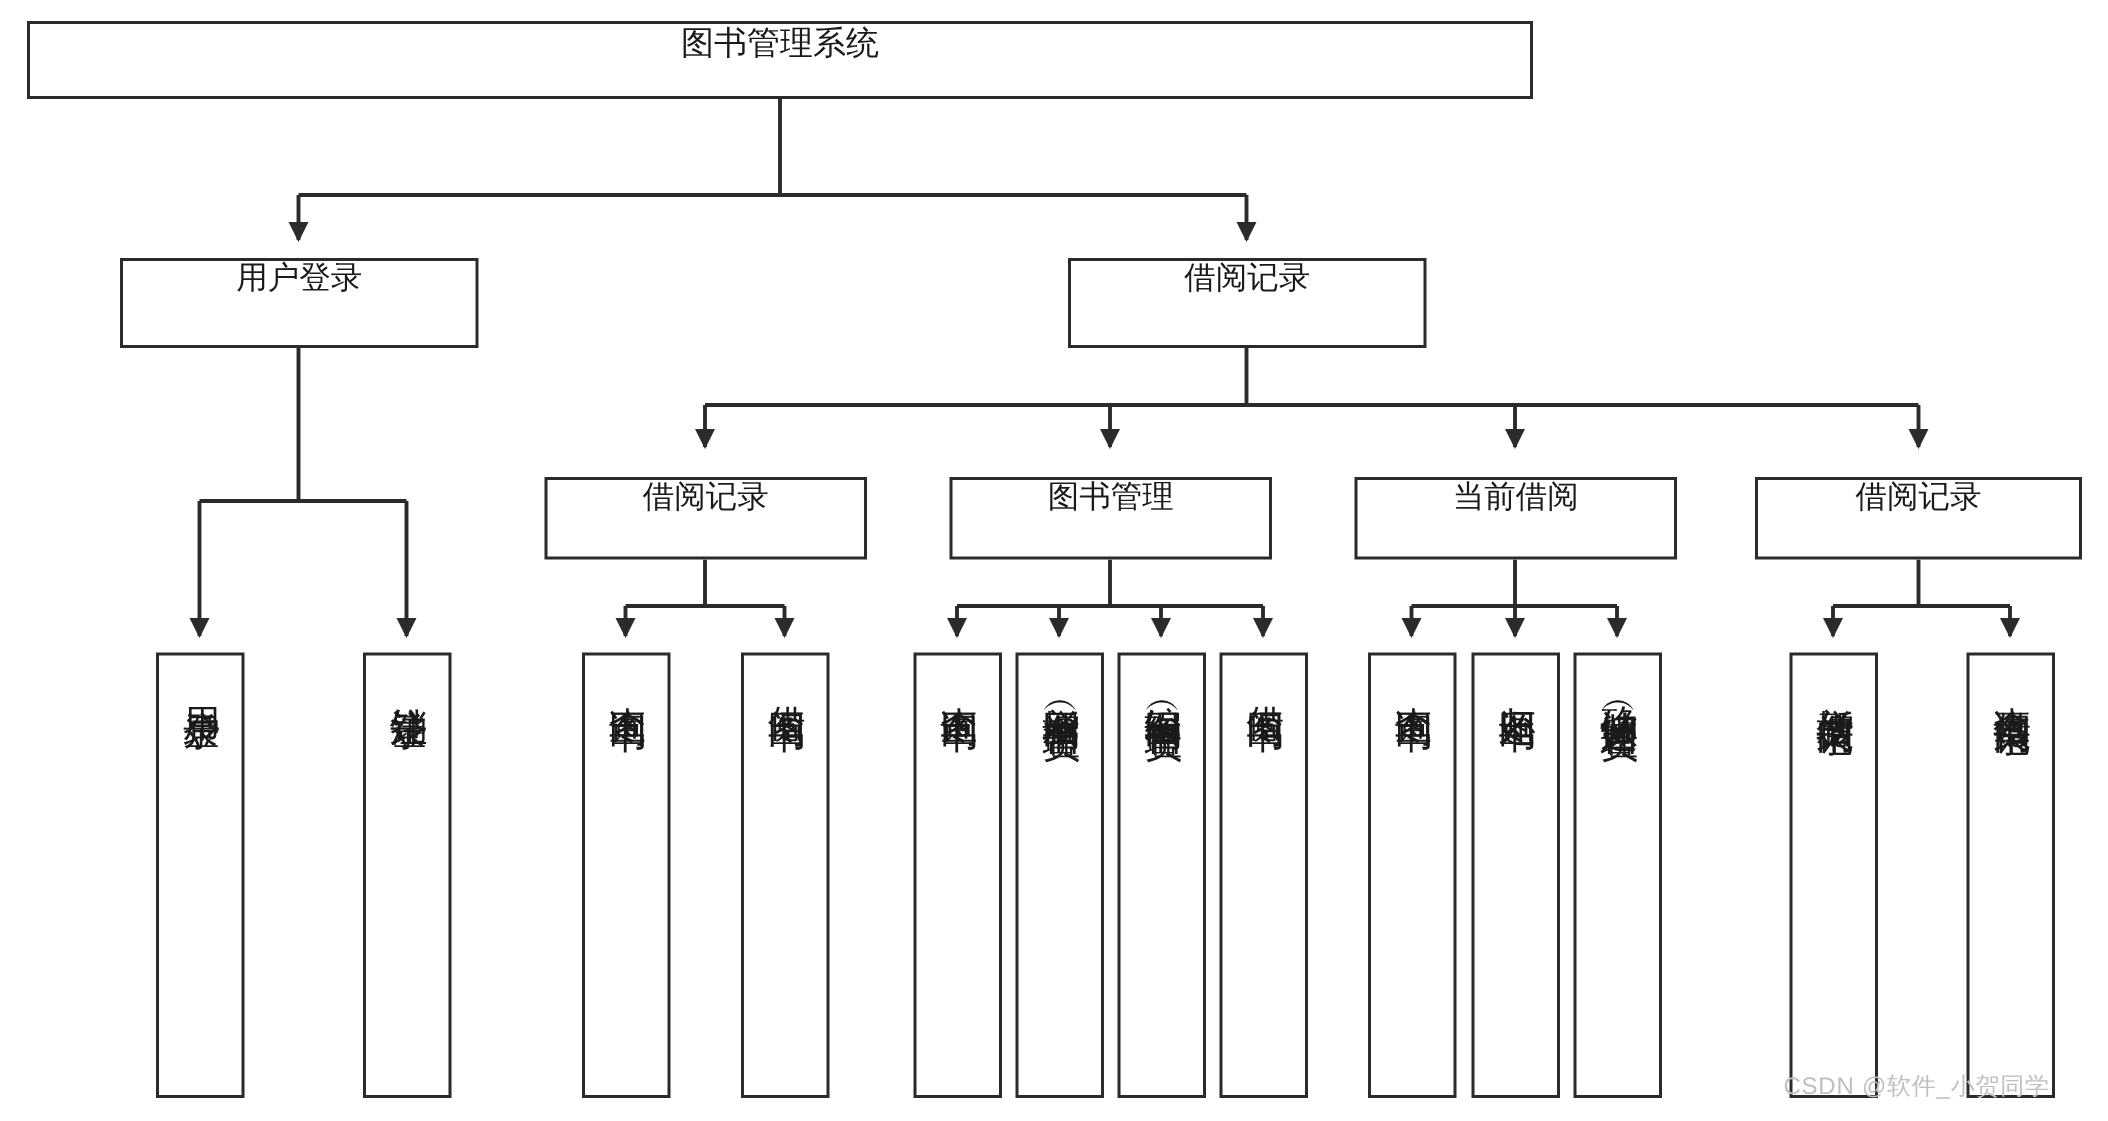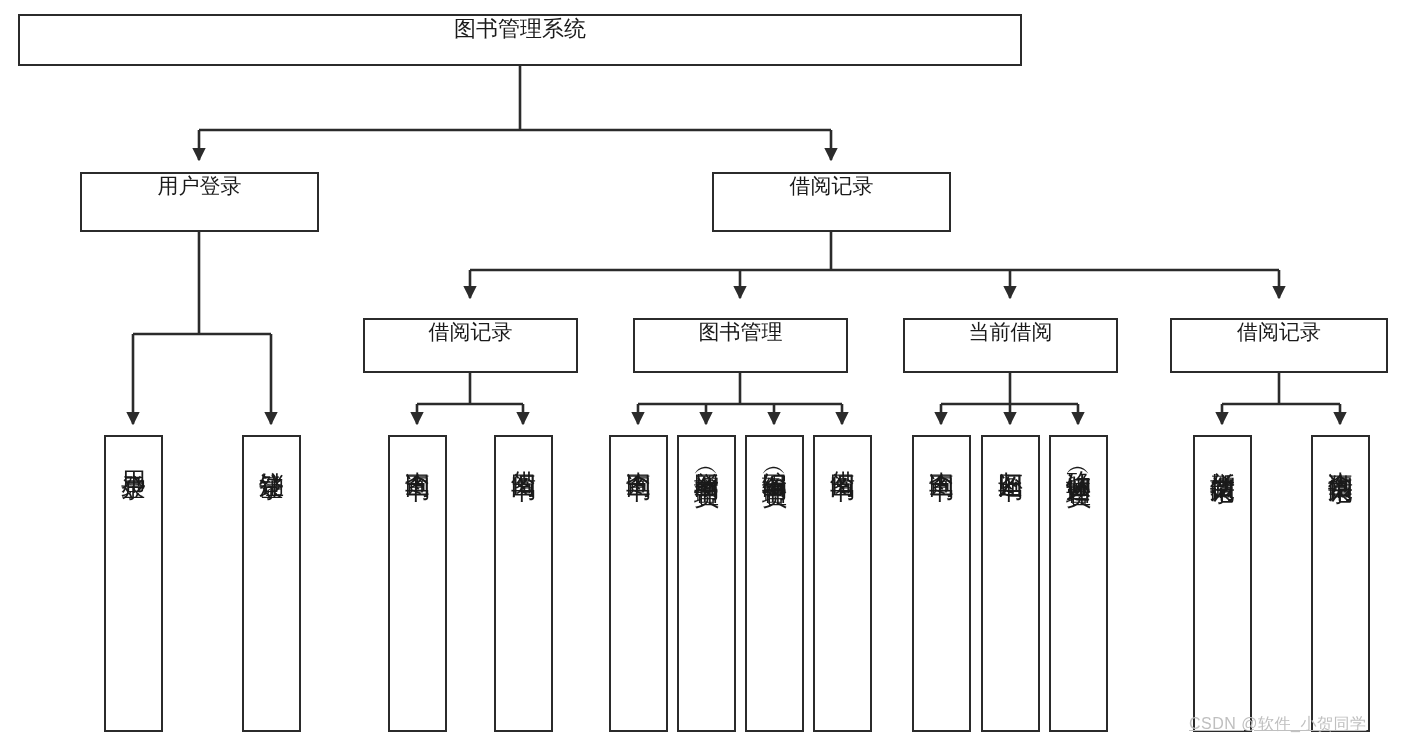--- a/index.html
+++ b/index.html
@@ -53,21 +53,20 @@
     white-space:nowrap;
   }
   #watermark{
     position:absolute;
     left:1189px;top:714px;
     font-size:16px;
     color:#bfbfbf;
     letter-spacing:.5px;
     white-space:nowrap;
     user-select:none;
-    text-decoration:underline;
   }
 </style>
 </head>
 <body>
 
 <div id="diagram-root">
 
   <svg id="edges" viewBox="0 0 1405 747" width="1405" height="747" xmlns="http://www.w3.org/2000/svg">
     <defs>
       <marker id="arrow" viewBox="0 0 10 10" refX="9" refY="5" markerWidth="5.2" markerHeight="5.2" orient="auto-start-reverse">

